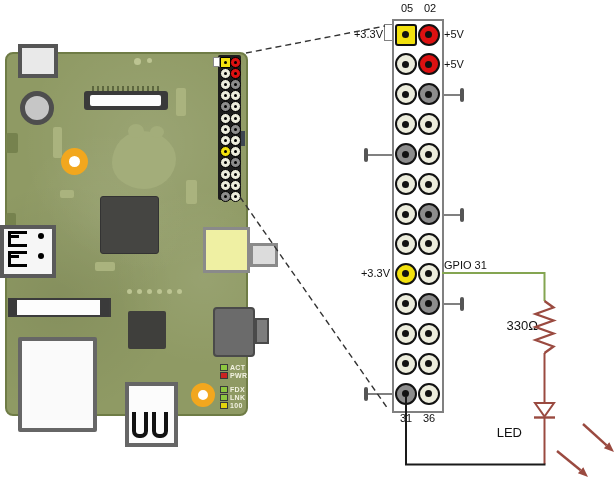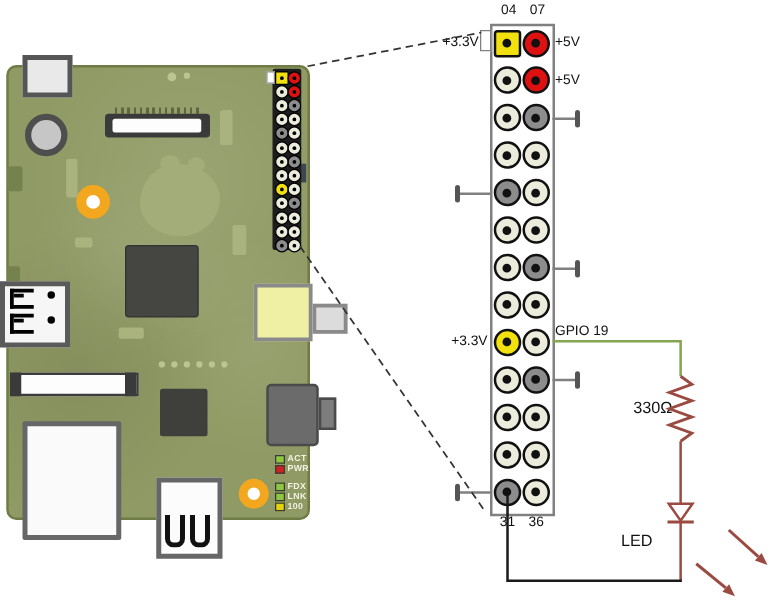--- a/index.html
+++ b/index.html
@@ -229,22 +229,22 @@
       </div>
       <div class="status-row" style="left: 220px; top: 402.2px;">
         <div class="status-sq" style="background: rgb(227, 212, 12);"></div>
         <span class="status-label">100</span>
       </div>
     </div>
 
   <div id="header-box" class="abs"></div>
   <div id="pin1-tab" class="abs"></div>
 
-  <div class="abs col-label" style="left:396px;top:2px;">04</div>
-  <div class="abs col-label" style="left:419px;top:2px;">07</div>
+  <div class="abs col-label" style="left:396px;top:2px;">05</div>
+  <div class="abs col-label" style="left:419px;top:2px;">02</div>
   <div class="abs col-label" style="left:395px;top:412px;">31</div>
   <div class="abs col-label" style="left:418px;top:412px;">36</div>
 
   <div id="gpio-pins"></div>
 
   <div class="abs circ-label" style="left:490px;top:318px;width:48px;text-align:right;">330Ω</div>
   <div class="abs circ-label" style="left:488px;top:425px;width:34px;text-align:right;">LED</div>
 
   <svg id="svg-overlay" class="abs" width="616" height="481">
     <line x1="246" y1="53" x2="385" y2="26" stroke-width="1.4" stroke-dasharray="6,4" stroke="#333333"></line>
@@ -318,21 +318,21 @@
     <div class="bpin" style="left: 417.5px; top: 232.94px; background: rgb(236, 236, 220); border-radius: 50%;">
       <div class="bdot"></div>
     </div>
     <div class="bpin" style="left: 394.5px; top: 262.86px; background: rgb(242, 225, 14); border-radius: 50%;">
       <div class="bdot"></div>
     </div>
     <div class="bpin" style="left: 417.5px; top: 262.86px; background: rgb(236, 236, 220); border-radius: 50%;">
       <div class="bdot"></div>
     </div>
     <div class="pin-label" style="left: 330px; top: 267.36px; width: 60px; text-align: right;">+3.3V</div>
-    <div class="pin-label" style="left: 444px; top: 259.36px;">GPIO 19</div>
+    <div class="pin-label" style="left: 444px; top: 259.36px;">GPIO 31</div>
     <div class="bpin" style="left: 394.5px; top: 292.78px; background: rgb(236, 236, 220); border-radius: 50%;">
       <div class="bdot"></div>
     </div>
     <div class="bpin" style="left: 417.5px; top: 292.78px; background: rgb(140, 140, 140); border-radius: 50%;">
       <div class="bdot"></div>
     </div>
     <div class="arm-line" style="left: 442px; top: 303.28px; width: 20px;"></div>
     <div class="arm-bar" style="left: 460px; top: 297.28px;"></div>
     <div class="bpin" style="left: 394.5px; top: 322.7px; background: rgb(236, 236, 220); border-radius: 50%;">
       <div class="bdot"></div>

